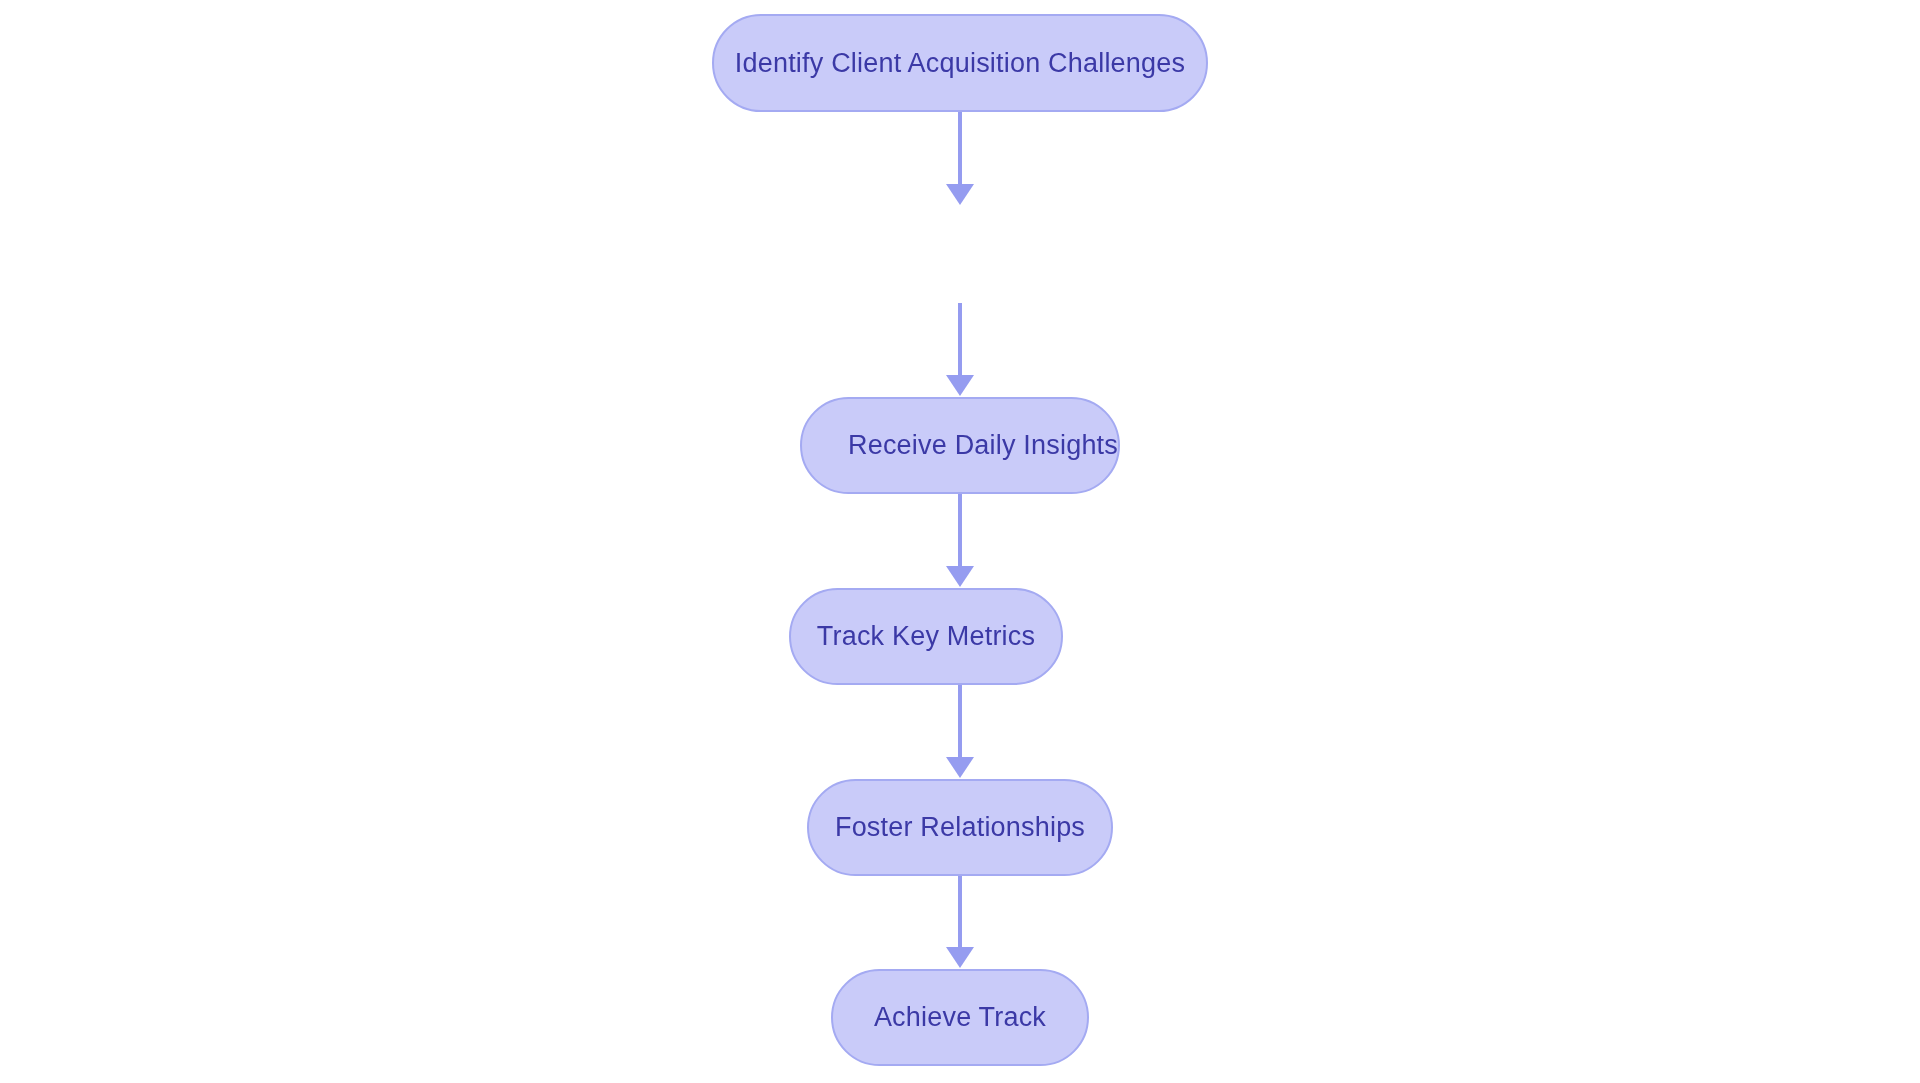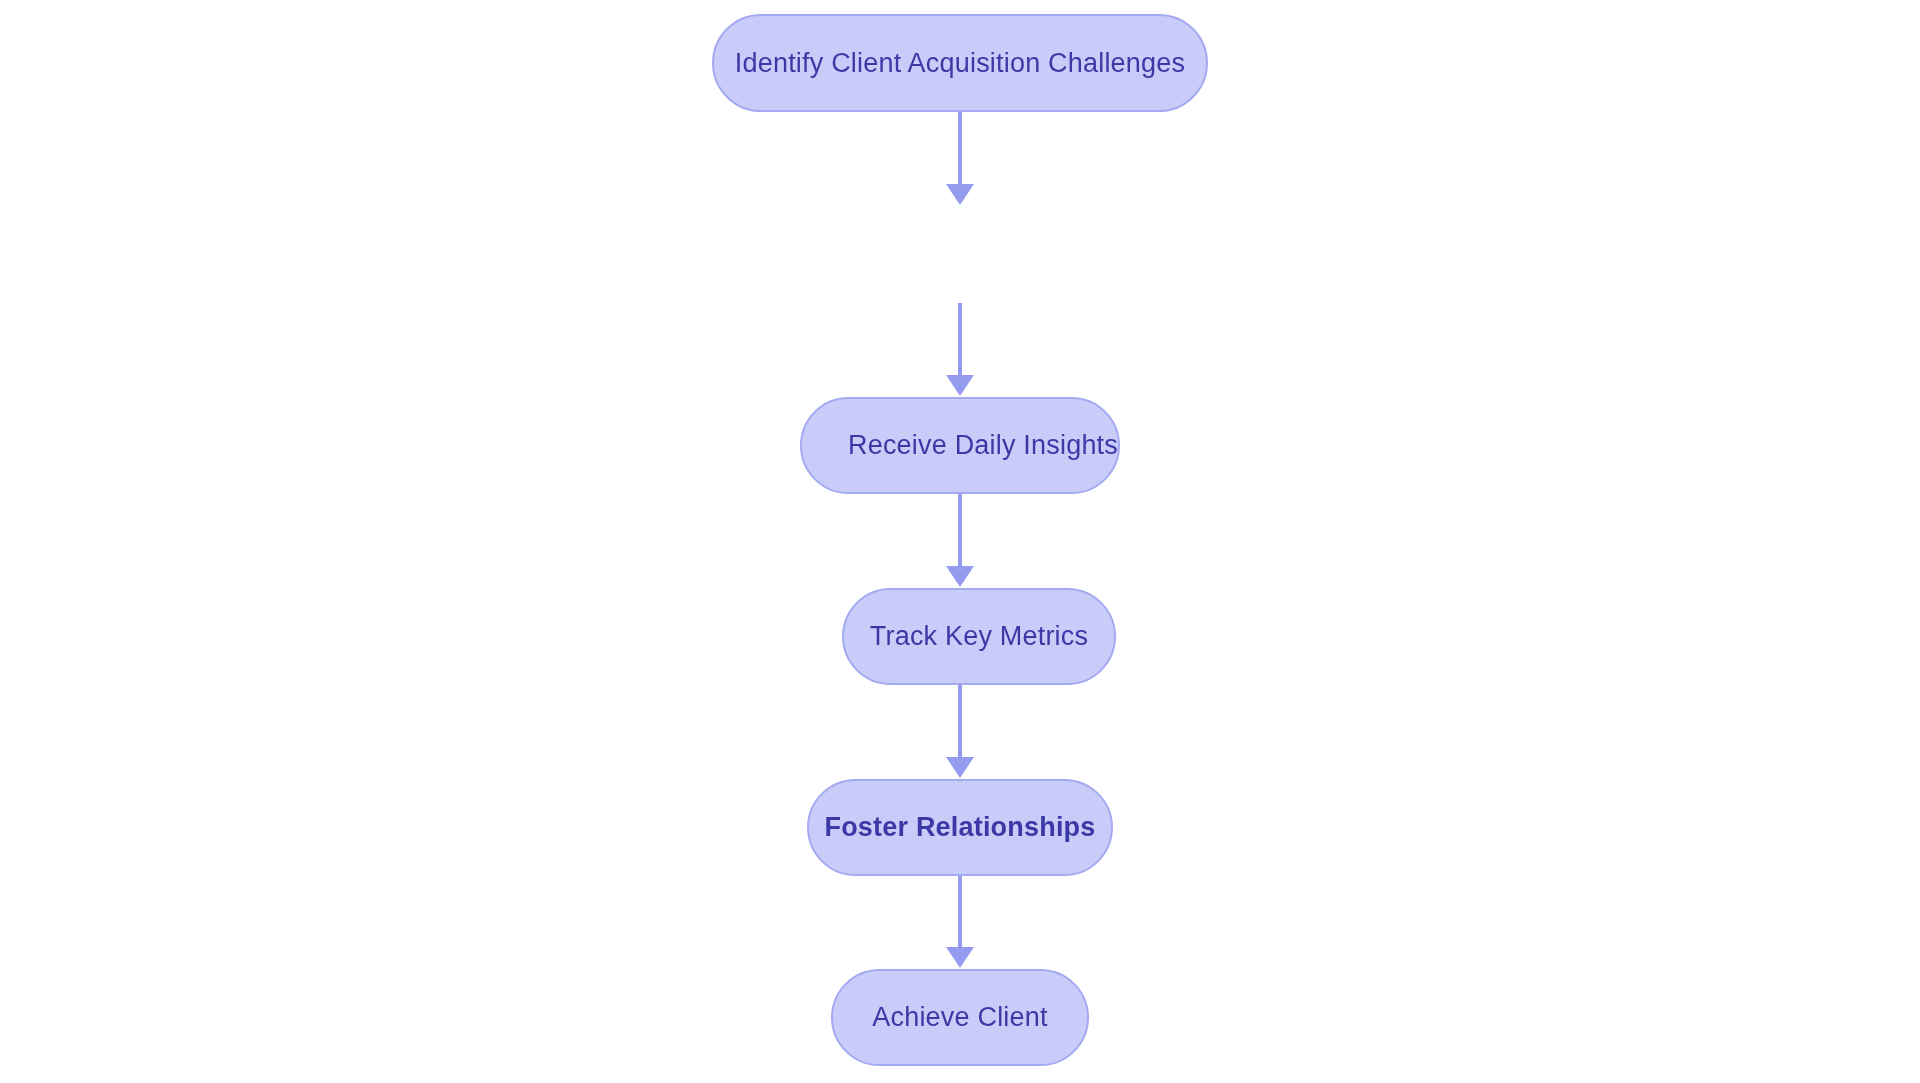--- a/index.html
+++ b/index.html
@@ -30,22 +30,22 @@
     border-radius:50px;
     color:var(--node-text);
     font-size:27px;
     letter-spacing:0.2px;
     text-align:center;
     white-space:nowrap;
   }
   .node-1{left:712px;top:14px;width:496px;height:98px;}
   .node-2{left:797px;top:206px;width:326px;height:97px;}
   .node-3{left:800px;top:397px;width:320px;height:97px;justify-content:flex-end;}
-  .node-4{left:842px;top:588px;width:274px;height:97px;}
-  .node-5{left:807px;top:779px;width:306px;height:97px;font-weight:bold;}
+  .node-4{left:789px;top:588px;width:274px;height:97px;}
+  .node-5{left:807px;top:779px;width:306px;height:97px;}
   .node-6{left:831px;top:969px;width:258px;height:97px;}
 
   .arrow{
     position:absolute;
     left:946px;           
     width:28px;
   }
   .arrow-1{top:112px;height:93px;}
   .arrow-2{top:303px;height:93px;}
   .arrow-3{top:494px;height:93px;}
@@ -110,16 +110,16 @@
   <div class="flow-node node-5">
     <span>Foster Relationships</span>
   </div>
 
   <div class="arrow arrow-5">
     <div class="stem"></div>
     <div class="head"></div>
   </div>
 
   <div class="flow-node node-6">
-    <span>Achieve Client</span>
+    <span>Achieve Track</span>
   </div>
 
 </div>
 
 </body></html>

